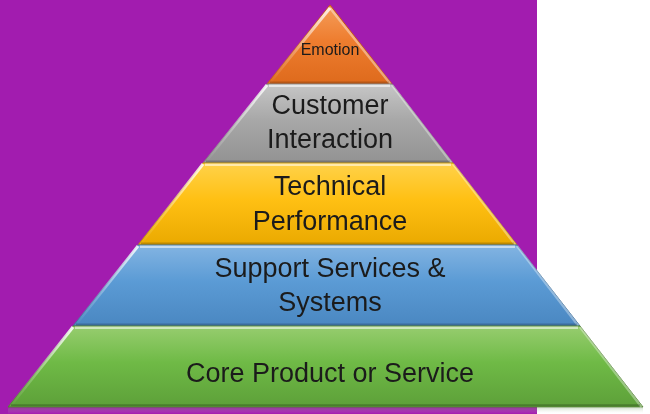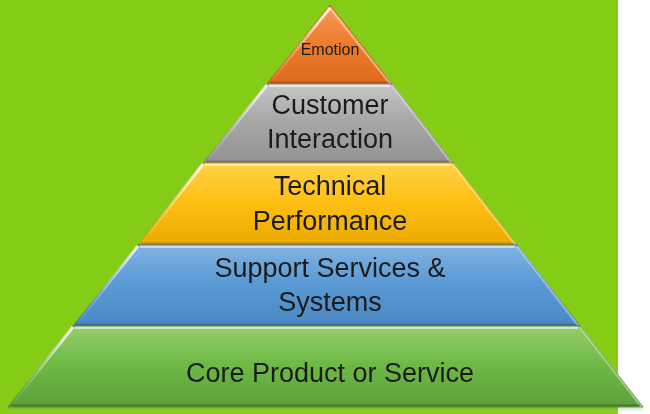--- a/index.html
+++ b/index.html
@@ -8,23 +8,23 @@
     background: #ffffff;
   }
   body {
     width: 650px;
     height: 414px;
     font-family: "Liberation Sans", sans-serif;
     overflow: hidden;
   }
   .stage {
     position: relative;
-    width: 618px;
+    width: 537px;
     height: 414px;
-    background: #84cc16;
+    background: #a21caf;
   }
   svg { display: block; }
   .lvl-text {
     fill: #1b1b1b;
     font-family: "Liberation Sans", sans-serif;
   }
   .lvl-text-small { font-size: 16px; }
   .lvl-text-big { font-size: 27px; }
 </style>
 </head>

